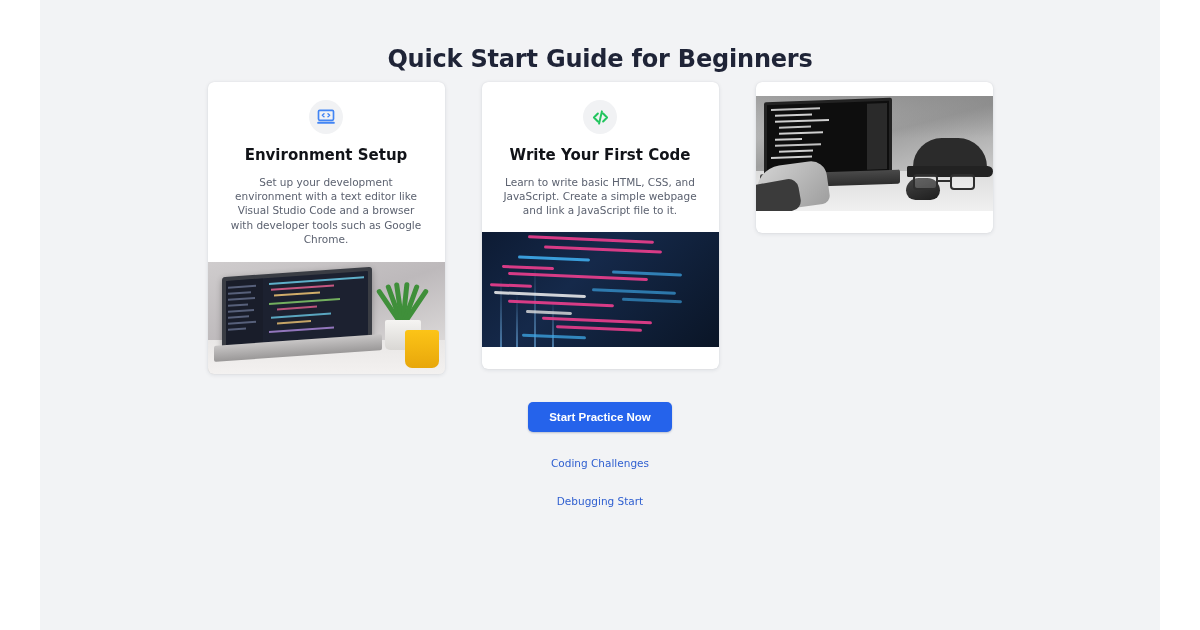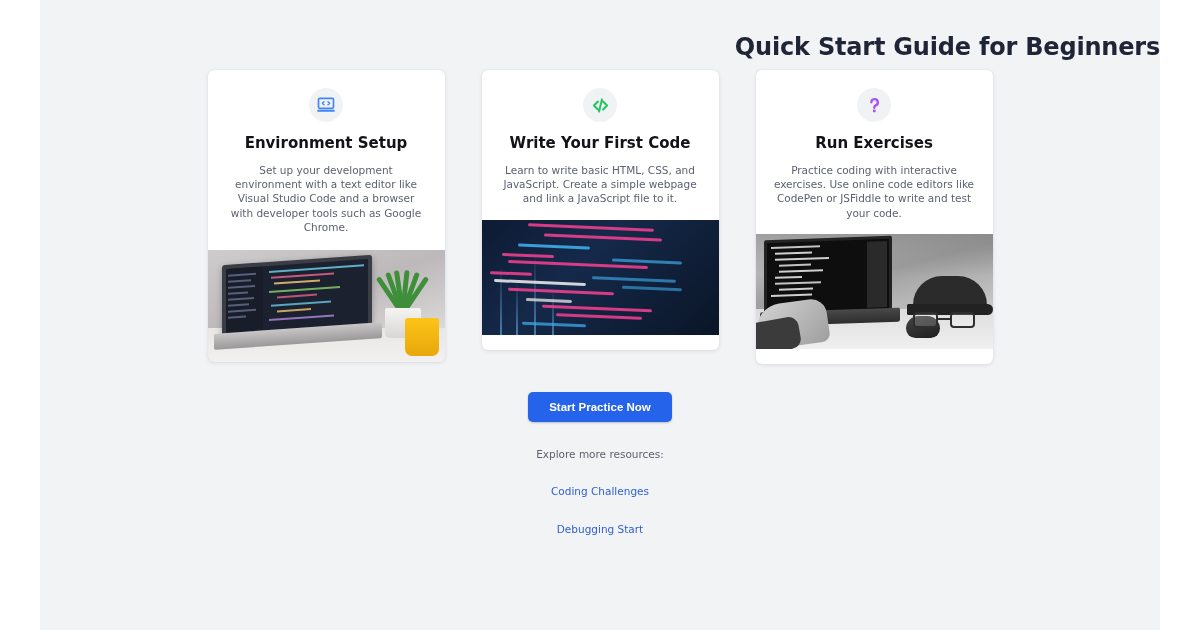--- a/index.html
+++ b/index.html
@@ -7,26 +7,26 @@
   body {
     background:#ffffff;
     font-family:"DejaVu Sans", sans-serif;
     overflow:hidden;
   }
   .page {
     position:absolute; left:40px; top:0; width:1120px; height:630px;
     background:#f2f3f5;
   }
   .page-title {
-    text-align:right;
+    text-align:center;
     font-size:24px;
     font-weight:bold;
     color:#1f2437;
     letter-spacing:-0.2px;
-    margin-top:33px;
+    margin-top:45px;
   }
   .cards {
     display:flex;
     justify-content:center;
     align-items:flex-start;
     gap:37px;
     margin-top:9px;
   }
   .card {
     width:237px;
@@ -60,21 +60,21 @@
     padding:0 2px;
   }
   .card-media {
     width:100%;
     height:115px;
     margin-top:14px;
     position:relative;
     overflow:hidden;
   }
   .card.flush .card-media { margin-top:16px; height:112px; }
-  .card.pad-bottom { padding-bottom:15px; }
+  .card.pad-bottom { padding-bottom:22px; }
 
   
   .photo1 { background:linear-gradient(160deg,#cfcccd 0%,#bdb9bb 45%,#e8e6e5 100%); }
   .p1-desk { position:absolute; left:0; right:0; bottom:0; height:34px;
              background:linear-gradient(180deg,#e9e7e6,#f3f1f0); }
   .p1-lid { position:absolute; left:14px; top:10px; width:150px; height:72px;
             background:#3a3d44; border-radius:3px;
             transform:skewY(-4deg); box-shadow:0 2px 6px rgba(0,0,0,.3); }
   .p1-screen { position:absolute; left:4px; top:4px; right:4px; bottom:4px;
                background:#1c2130; border-radius:1px; overflow:hidden; }
@@ -243,30 +243,20 @@
         <div class="p2-line" style="left:26px;top:70px;width:106px;background:#e83e8c;transform:rotate(2.5deg)"></div>
         <div class="p2-line" style="left:140px;top:67px;width:60px;background:#3ea8e8;transform:rotate(2.5deg);opacity:.6"></div>
         <div class="p2-line" style="left:44px;top:79px;width:46px;background:#e0e0e0;transform:rotate(2.5deg);opacity:.8"></div>
         <div class="p2-line" style="left:60px;top:87px;width:110px;background:#e83e8c;transform:rotate(2.5deg)"></div>
         <div class="p2-line" style="left:74px;top:95px;width:86px;background:#e83e8c;transform:rotate(2.5deg);opacity:.9"></div>
         <div class="p2-line" style="left:40px;top:103px;width:64px;background:#3ea8e8;transform:rotate(2.5deg);opacity:.75"></div>
       </div>
     </div>
 
     <div class="card pad-bottom">
-      <div class="card-body">
-        <div class="icon-badge">
-          <svg width="21" height="21" viewBox="0 0 24 24" aria-hidden="true">
-            <path d="M8.4 8.4a3.7 3.7 0 1 1 4.6 3.6c-0.9 0.3-1.2 1-1.2 1.9v0.7" fill="none" stroke="#a855f7" stroke-width="2.7" stroke-linecap="round" stroke-linejoin="round"></path>
-            <circle cx="11.8" cy="18.4" r="1.7" fill="#a855f7"></circle>
-          </svg>
-        </div>
-        <div class="card-title">Run Exercises</div>
-        <div class="card-desc">Practice coding with interactive exercises. Use online code editors like CodePen or JSFiddle to write and test your code.</div>
-      </div>
       <div class="card-media photo3">
         <div class="p3-blur"></div>
         <div class="p3-desk"></div>
         <div class="p3-cap"></div>
         <div class="p3-brim"></div>
         <div class="p3-lid">
           <div class="p3-scr">
             <div style="position:absolute;left:4px;top:4px;width:40%;height:1.5px;background:#9fd29f"></div>
             <div style="position:absolute;left:8px;top:10px;width:30%;height:1.5px;background:#cfcfcf"></div>
             <div style="position:absolute;left:8px;top:16px;width:44%;height:1.5px;background:#cfcfcf"></div>
@@ -290,20 +280,19 @@
         <div class="p3-sleeve"></div>
       </div>
     </div>
 
   </div>
 
   <div class="cta-wrap">
     <button class="cta">Start Practice Now</button>
   </div>
 
-  <div class="explore">Explore more resources:</div>
 
   <div class="links">
     <a href="#">Coding Challenges</a>
     <a href="#">Debugging Start</a>
   </div>
 
 </div>
 
 </body></html>

